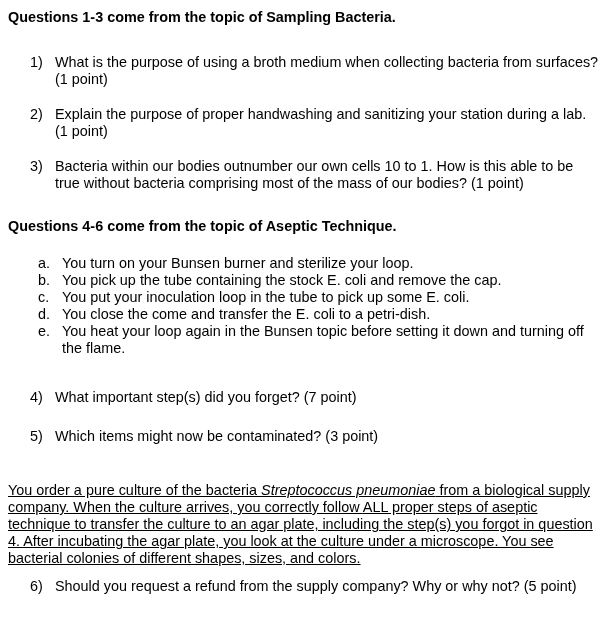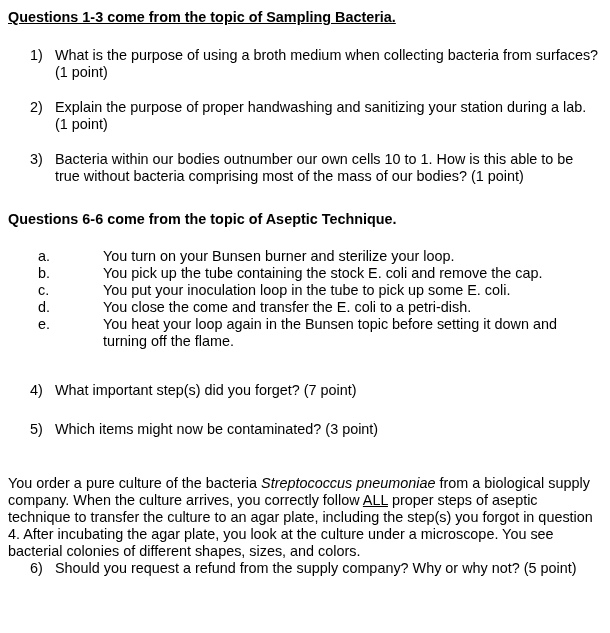--- a/index.html
+++ b/index.html
@@ -8,36 +8,36 @@
     width: 610px;
     height: 633px;
     overflow: hidden;
     font-family: "Liberation Sans", sans-serif;
     font-size: 14.4px;
     line-height: 17px;
     color: #000000;
   }
   .page { padding: 9px 8px 0 8px; }
   .heading { font-weight: bold; }
-  .h1 { margin-bottom: 21px; text-decoration: underline; }
+  .h1 { margin-bottom: 28px; }
   .h2 { margin-bottom: 20px; }
   .question { display: flex; margin-left: 22px; }
   .qnum { width: 25px; flex-shrink: 0; }
   .qtext { flex: 1; }
   .q1, .q2 { margin-bottom: 18px; }
   .q3 { margin-bottom: 26px; }
   .q4 { margin-bottom: 22px; }
   .q5 { margin-bottom: 37px; }
   .q6 { margin-bottom: 0; }
   .para { margin-bottom: 3px; }
   .steps { margin-bottom: 32px; }
   .step { display: flex; margin-left: 30px; }
   .snum { width: 24px; flex-shrink: 0; }
-  .stext { flex: 1; margin-left: 41px; }
-  .scenario { margin-bottom: 0; }
+  .stext { flex: 1; }
+  .scenario { margin-bottom: 11px; text-decoration: underline; }
   .italic { font-style: italic; }
   .underline { text-decoration: underline; }
 </style>
 </head>
 <body>
 
 <div class="page">
 
   <div class="heading h1">Questions 1-3 come from the topic of Sampling Bacteria.</div>
 
@@ -49,21 +49,21 @@
   <div class="question q2">
     <span class="qnum">2)</span>
     <span class="qtext">Explain the purpose of proper handwashing and sanitizing your station during a lab. (1 point)</span>
   </div>
 
   <div class="question q3">
     <span class="qnum">3)</span>
     <span class="qtext">Bacteria within our bodies outnumber our own cells 10 to 1. How is this able to be true without bacteria comprising most of the mass of our bodies? (1 point)</span>
   </div>
 
-  <div class="heading h2">Questions 6-6 come from the topic of Aseptic Technique.</div>
+  <div class="heading h2">Questions 4-6 come from the topic of Aseptic Technique.</div>
 
 
   <div class="steps">
     <div class="step">
       <span class="snum">a.</span>
       <span class="stext">You turn on your Bunsen burner and sterilize your loop.</span>
     </div>
     <div class="step">
       <span class="snum">b.</span>
       <span class="stext">You pick up the tube containing the stock E. coli and remove the cap.</span>

